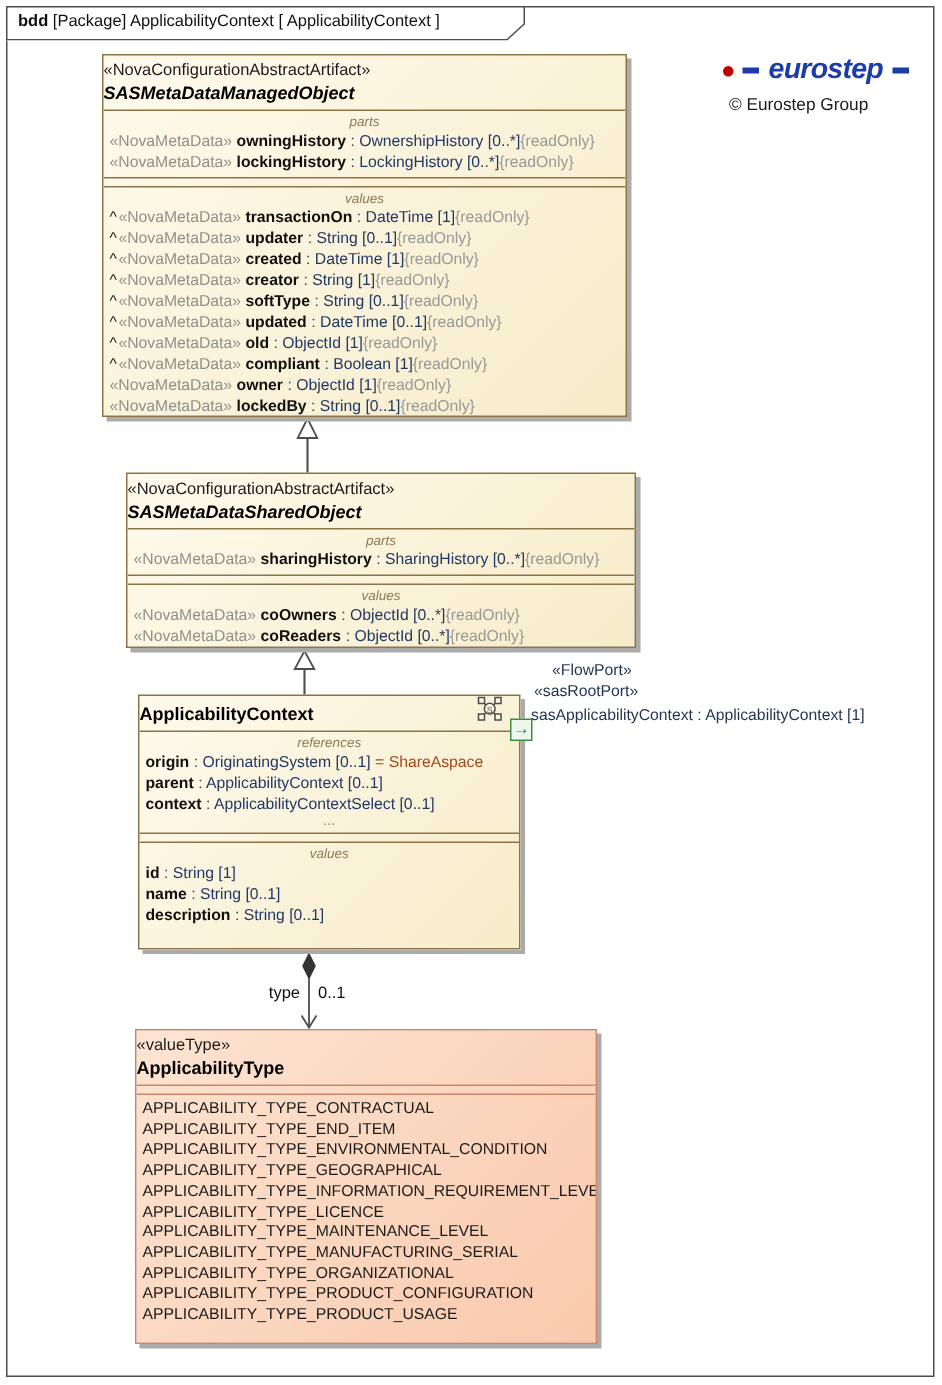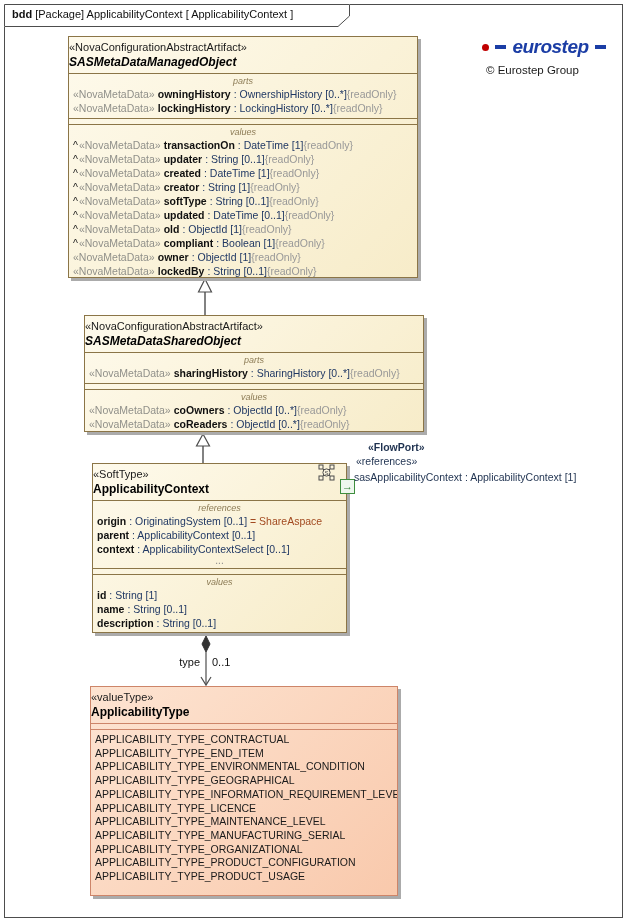--- a/index.html
+++ b/index.html
@@ -156,21 +156,20 @@
         <div class="compartment">
           <div class="cmp-label">values</div>
           <div class="row"><span class="stereo">«NovaMetaData»</span><span class="pname">coOwners</span><span class="ptype">: ObjectId [0..*]</span><span class="pmod">{readOnly}</span></div>
           <div class="row"><span class="stereo">«NovaMetaData»</span><span class="pname">coReaders</span><span class="ptype">: ObjectId [0..*]</span><span class="pmod">{readOnly}</span></div>
         </div>
       </div>
   </div>
 
   <div class="uml-class" style="left:92px; top:463px; width:255px; height:170px;">
     <div class="cls-header">
-      <span class="cls-stereotype">«SoftType»</span>
       <span class="cls-name">ApplicabilityContext</span>
     </div>
     <div class="compartments">
         <div class="compartment">
           <div class="cmp-label">references</div>
           <div class="row"><span class="pname">origin</span><span class="ptype">: OriginatingSystem [0..1]</span><span class="pdefault">= ShareAspace</span></div>
           <div class="row"><span class="pname">parent</span><span class="ptype">: ApplicabilityContext [0..1]</span></div>
           <div class="row"><span class="pname">context</span><span class="ptype">: ApplicabilityContextSelect [0..1]</span></div>
           <div class="row ellipsis">...</div>
         </div>
@@ -195,22 +194,22 @@
       <rect x="1" y="12" width="4" height="4" fill="#fdf6e0"></rect>
       <rect x="12" y="12" width="4" height="4" fill="#fdf6e0"></rect>
       <circle cx="8.5" cy="8.5" r="3.6" fill="#fdf6e0"></circle>
     </g>
     <text x="8.5" y="11" font-size="6" text-anchor="middle" fill="#4a4a4a" font-family="Liberation Sans, sans-serif">S</text>
   </svg>
 
   <div class="port">
     <span class="arrow">→</span>
   </div>
-  <div class="port-label" style="left:368px; top:441px;font-weight:bold;">«FlowPort»</div>
-  <div class="port-label" style="left:356px; top:455px;">«references»</div>
+  <div class="port-label" style="left:368px; top:441px;">«FlowPort»</div>
+  <div class="port-label" style="left:356px; top:455px;">«sasRootPort»</div>
   <div class="port-label" style="left:354px; top:471px;">sasApplicabilityContext : ApplicabilityContext [1]</div>
 
   <div class="assoc-label" style="left:160px; top:656px; width:40px; text-align:right;">type</div>
   <div class="assoc-label" style="left:212px; top:656px;">0..1</div>
 
   <div class="uml-class pink" style="left:90px; top:686px; width:308px; height:210px;">
     <div class="cls-header">
       <span class="cls-stereotype">«valueType»</span>
       <span class="cls-name">ApplicabilityType</span>
     </div>

